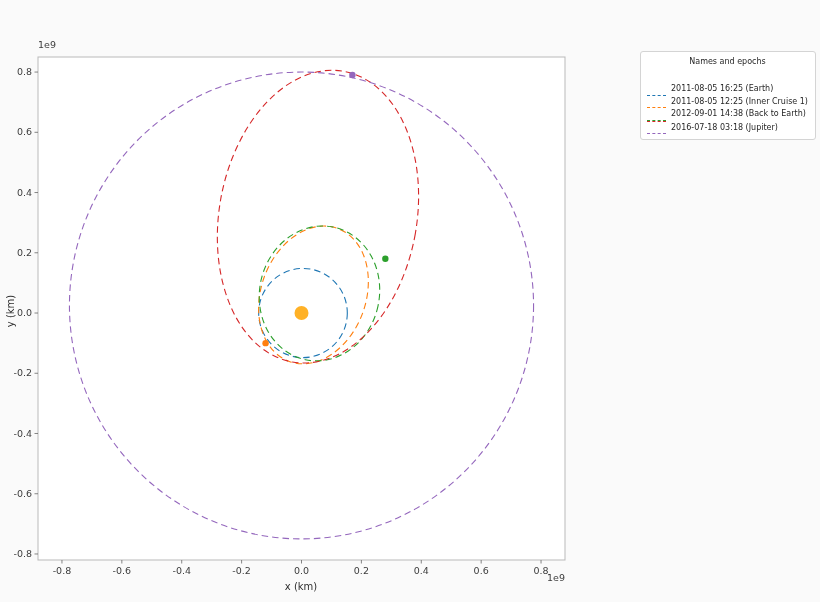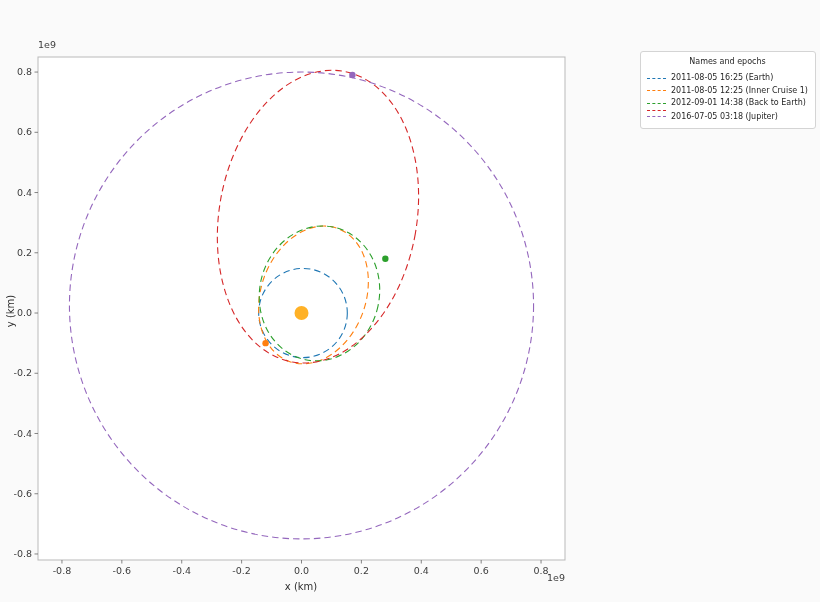--- a/index.html
+++ b/index.html
@@ -12,22 +12,22 @@
   svg text{font-family:"DejaVu Sans","Liberation Sans",sans-serif;}
   .tick-label{font-size:9.5px;fill:#3c3c3c;}
   .axlabel{font-size:10px;fill:#2e2e2e;}
   .offset-label{font-size:9.5px;fill:#3c3c3c;}
   .legend{
     position:absolute;right:4px;top:51px;
     background:#ffffff;border:1px solid #d4d4d4;border-radius:3px;
     padding:4px 7px 5px 6px;font-size:8px;color:#262626;
     line-height:1.55;white-space:nowrap;
   }
-  .legend-title{text-align:center;font-size:8px;margin-bottom:4px;color:#262626;}
-  .legend-item{display:flex;align-items:center;gap:5px;}
+  .legend-title{text-align:center;font-size:8px;margin-bottom:15px;color:#262626;}
+  .legend-item{display:flex;align-items:flex-end;gap:5px;}
   .legend-swatch{display:inline-block;width:19px;height:0;}
   .legend-label{display:inline-block;}
 </style>
 </head>
 <body>
 
 <div id="figure">
   <svg id="plot" width="820" height="602">
 
     <text class="axlabel" x="301" y="590" text-anchor="middle">x (km)</text>
@@ -95,17 +95,17 @@
         </div>
         <div class="legend-item">
           <span class="legend-swatch" style="border-top: 1.3px dashed rgb(44, 160, 44);"></span>
           <span class="legend-label">2012-09-01 14:38 (Back to Earth)</span>
         </div>
         <div class="legend-item">
           <span class="legend-swatch" style="border-top: 1.3px dashed rgb(214, 39, 40);"></span>
         </div>
         <div class="legend-item">
           <span class="legend-swatch" style="border-top: 1.3px dashed rgb(148, 103, 189);"></span>
-          <span class="legend-label">2016-07-05 03:18 (Jupiter)</span>
+          <span class="legend-label">2016-07-18 03:18 (Jupiter)</span>
         </div>
       </div>
   </div>
 </div>
 
 </body></html>

